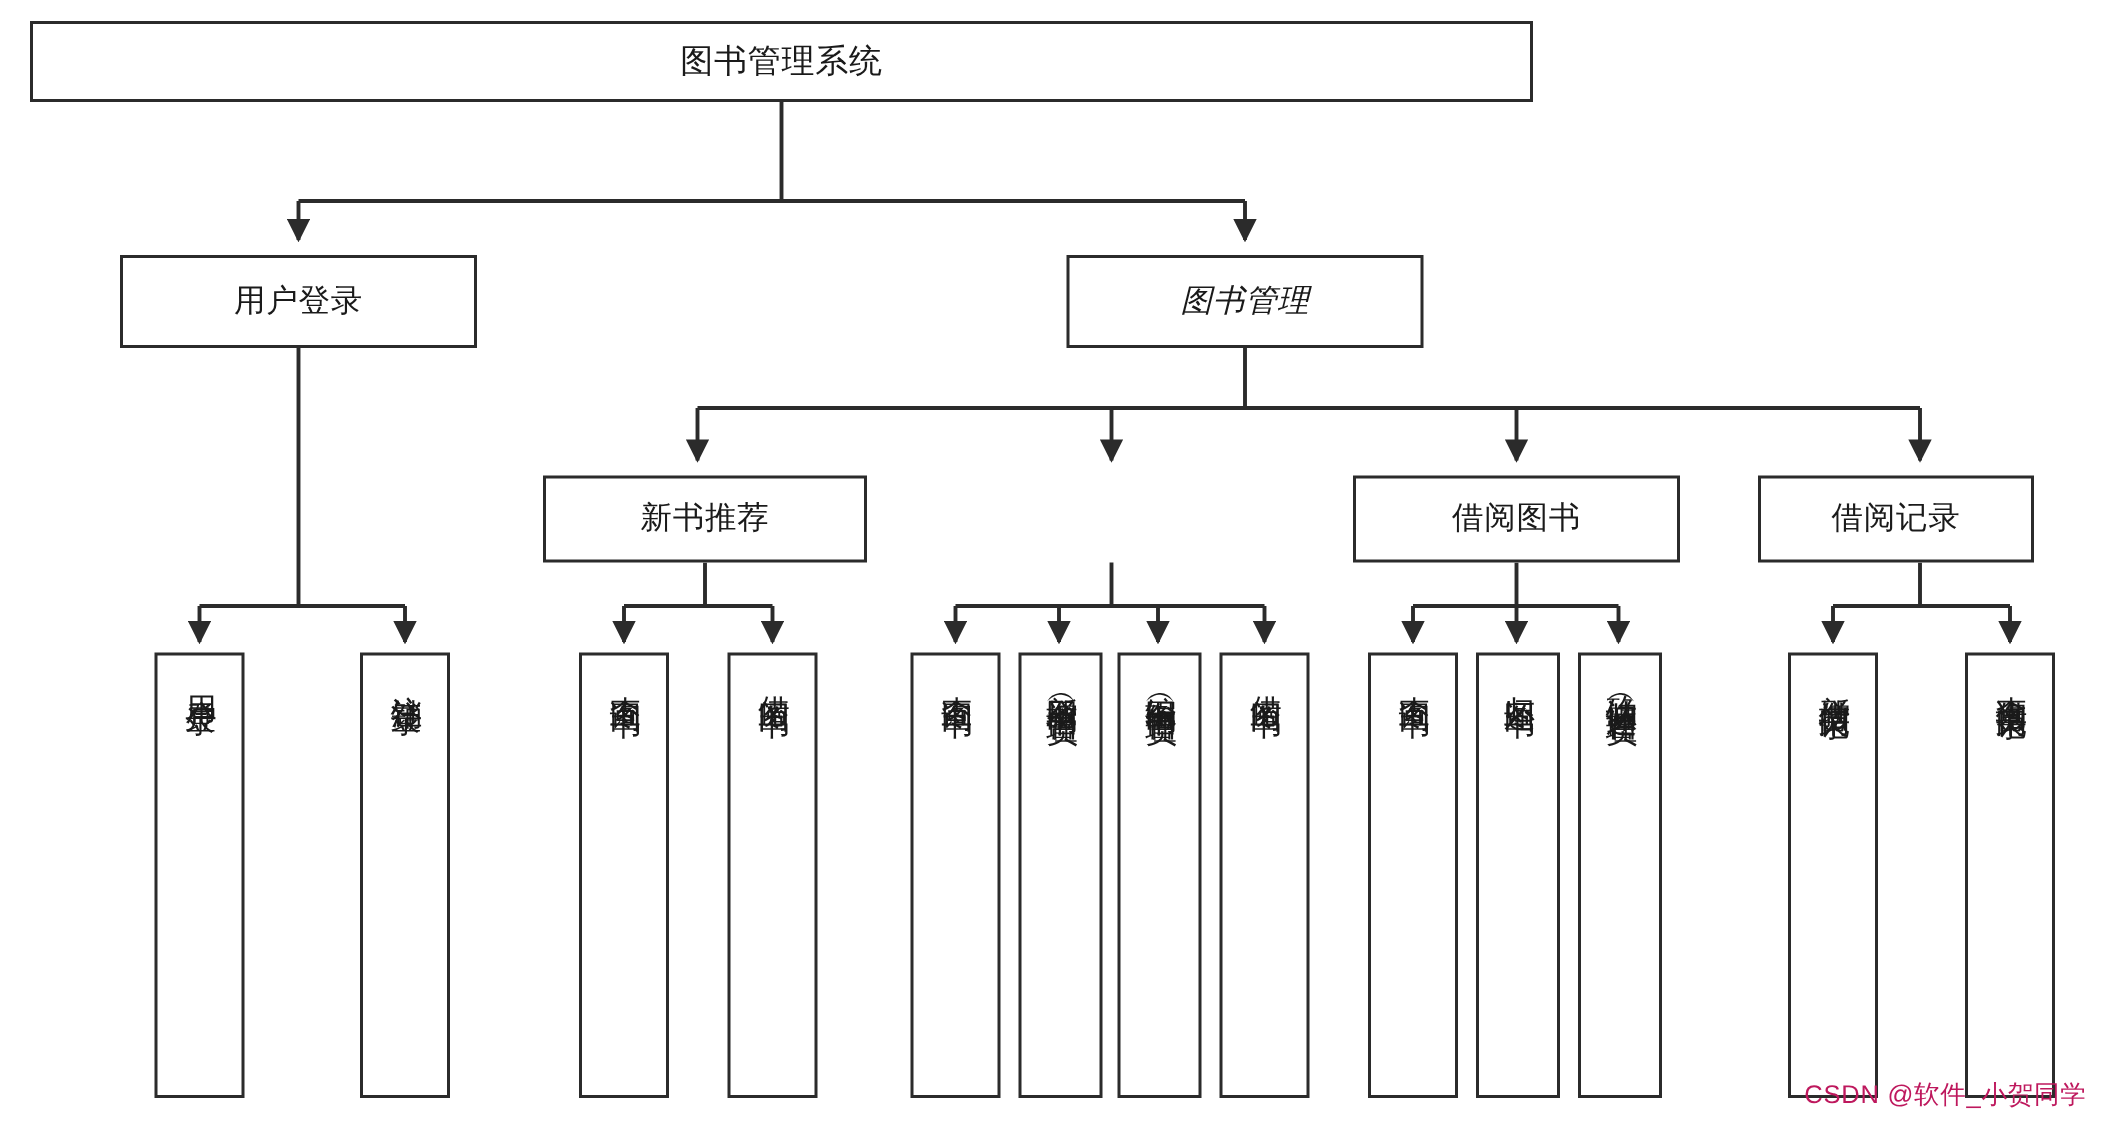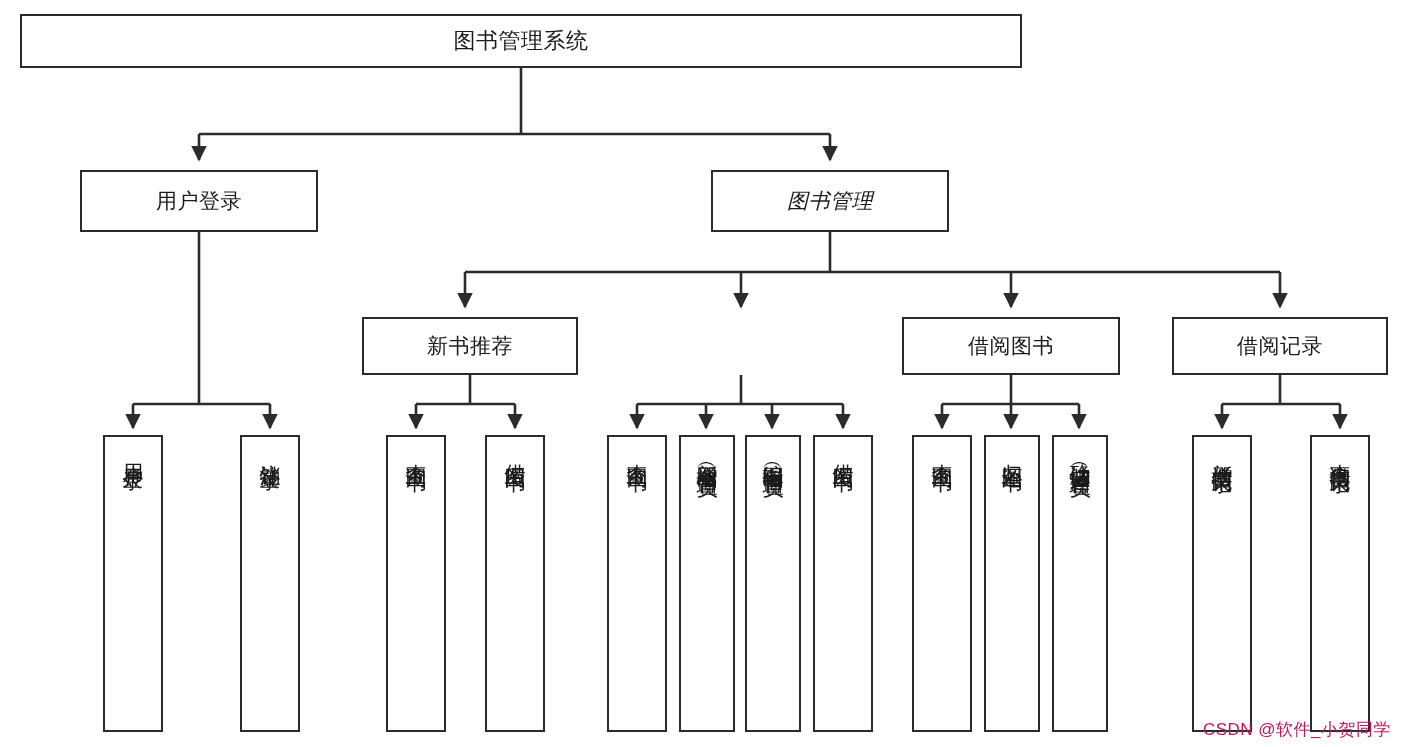--- a/index.html
+++ b/index.html
@@ -147,21 +147,21 @@
 
   <div class="node horiz" style="left:362px; top:317px; width:216px; height:58px;">
     <span class="label">新书推荐</span>
   </div>
 
 
   <div class="node horiz" style="left:902px; top:317px; width:218px; height:58px;">
     <span class="label">借阅图书</span>
   </div>
 
-  <div class="node horiz" style="left:1172px; top:317px; width:216px; height:58px;">
+  <div class="node horiz" style="left:1172px; top:317px; width:184px; height:58px;">
     <span class="label">借阅记录</span>
   </div>
 
   <div class="node vert" style="left:103px; top:435px; width:60px; height:297px;">
     <span class="label">用户登录</span>
   </div>
 
   <div class="node vert" style="left:240px; top:435px; width:60px; height:297px;">
     <span class="label">注销登录</span>
   </div>

